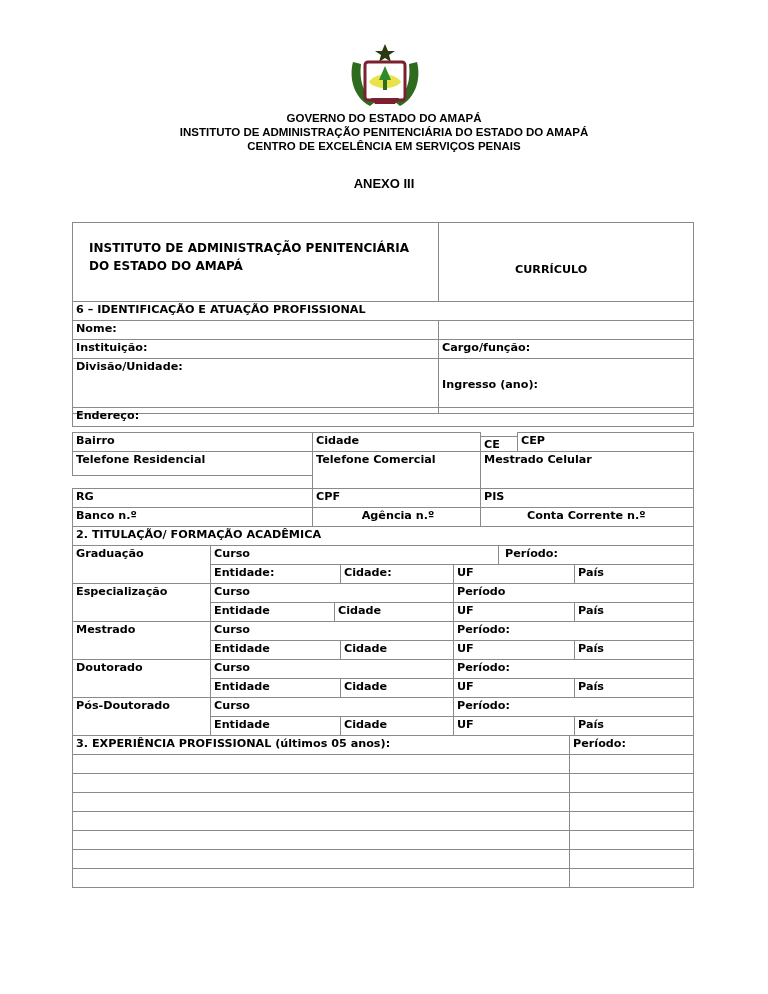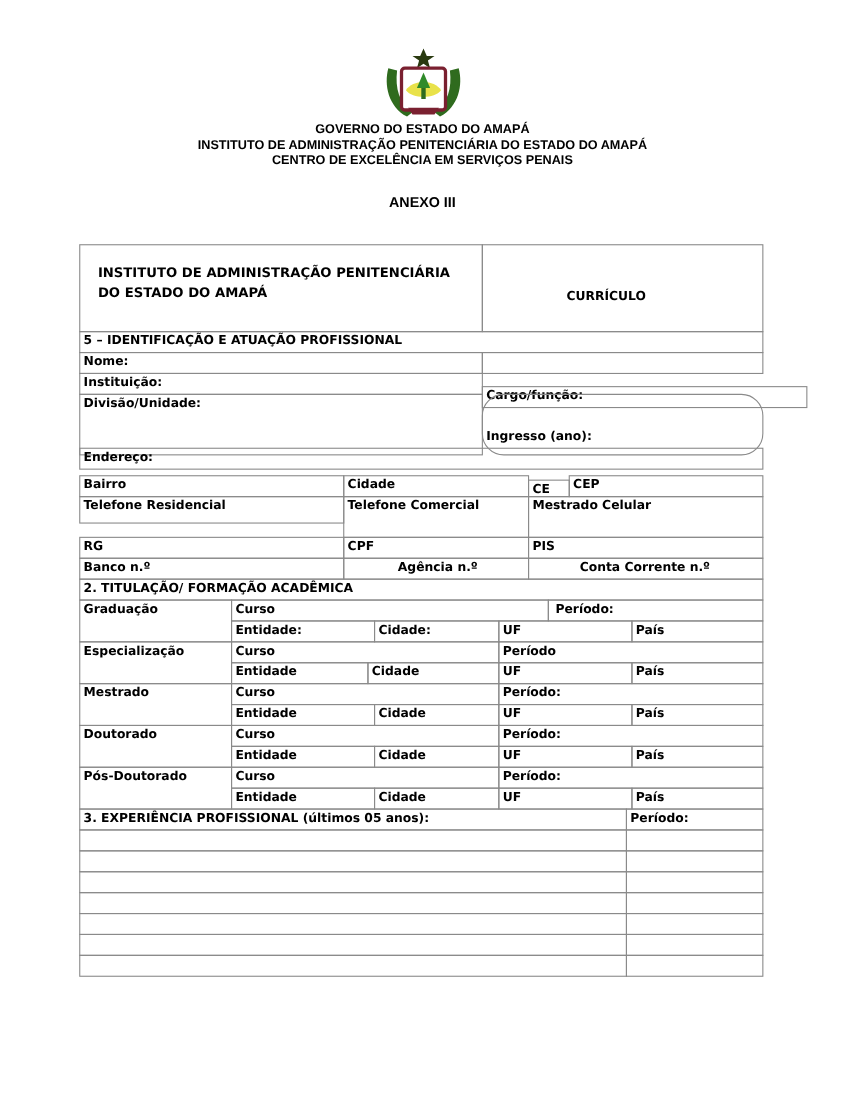--- a/index.html
+++ b/index.html
@@ -30,30 +30,30 @@
 <div class="hdr" style="top:177px; font-size:13px;">ANEXO III</div>
 
 <div class="form" style="top:0;">
 
   <div class="cell" style="left:0; top:222px; width:367px; height:80px;"></div>
   <div class="cell" style="left:366px; top:222px; width:256px; height:80px;"></div>
   <div class="cell nb" style="left:14px; top:240px; font-size:12px;">INSTITUTO DE ADMINISTRAÇÃO PENITENCIÁRIA</div>
   <div class="cell nb" style="left:14px; top:258px; font-size:12px;">DO ESTADO DO AMAPÁ</div>
   <div class="cell nb" style="left:440px; top:262px;">CURRÍCULO</div>
 
-  <div class="cell" style="left:0; top:301px; width:622px; height:20px;">5 – IDENTIFICAÇÃO E ATUAÇÃO PROFISSIONAL</div>
+  <div class="cell" style="left:0; top:301px; width:622px; height:20px;">6 – IDENTIFICAÇÃO E ATUAÇÃO PROFISSIONAL</div>
 
   <div class="cell" style="left:0; top:320px; width:367px; height:20px;">Nome:</div>
   <div class="cell" style="left:366px; top:320px; width:256px; height:20px;"></div>
 
   <div class="cell" style="left:0; top:339px; width:367px; height:20px;">Instituição:</div>
-  <div class="cell" style="left:366px; top:339px; width:296px; height:20px;margin-top:12px;">Cargo/função:</div>
+  <div class="cell" style="left:366px; top:339px; width:256px; height:20px;">Cargo/função:</div>
 
   <div class="cell" style="left:0; top:358px; width:367px; height:56px;">Divisão/Unidade:</div>
-  <div class="cell" style="left:366px; top:358px; width:256px; height:56px; padding-top:30px;border-radius:20px;">Ingresso (ano):</div>
+  <div class="cell" style="left:366px; top:358px; width:256px; height:56px; padding-top:18px;">Ingresso (ano):</div>
 
   <div class="cell" style="left:0; top:407px; width:622px; height:20px;">Endereço:</div>
 
   <div class="cell" style="left:0; top:432px; width:241px; height:20px;">Bairro</div>
   <div class="cell" style="left:240px; top:432px; width:169px; height:20px;">Cidade</div>
   <div class="cell" style="left:408px; top:436px; width:38px; height:16px;">CE</div>
   <div class="cell" style="left:445px; top:432px; width:177px; height:20px;">CEP</div>
 
   <div class="cell" style="left:0; top:451px; width:241px; height:25px;">Telefone Residencial</div>
   <div class="cell" style="left:240px; top:451px; width:169px; height:38px;">Telefone Comercial</div>

